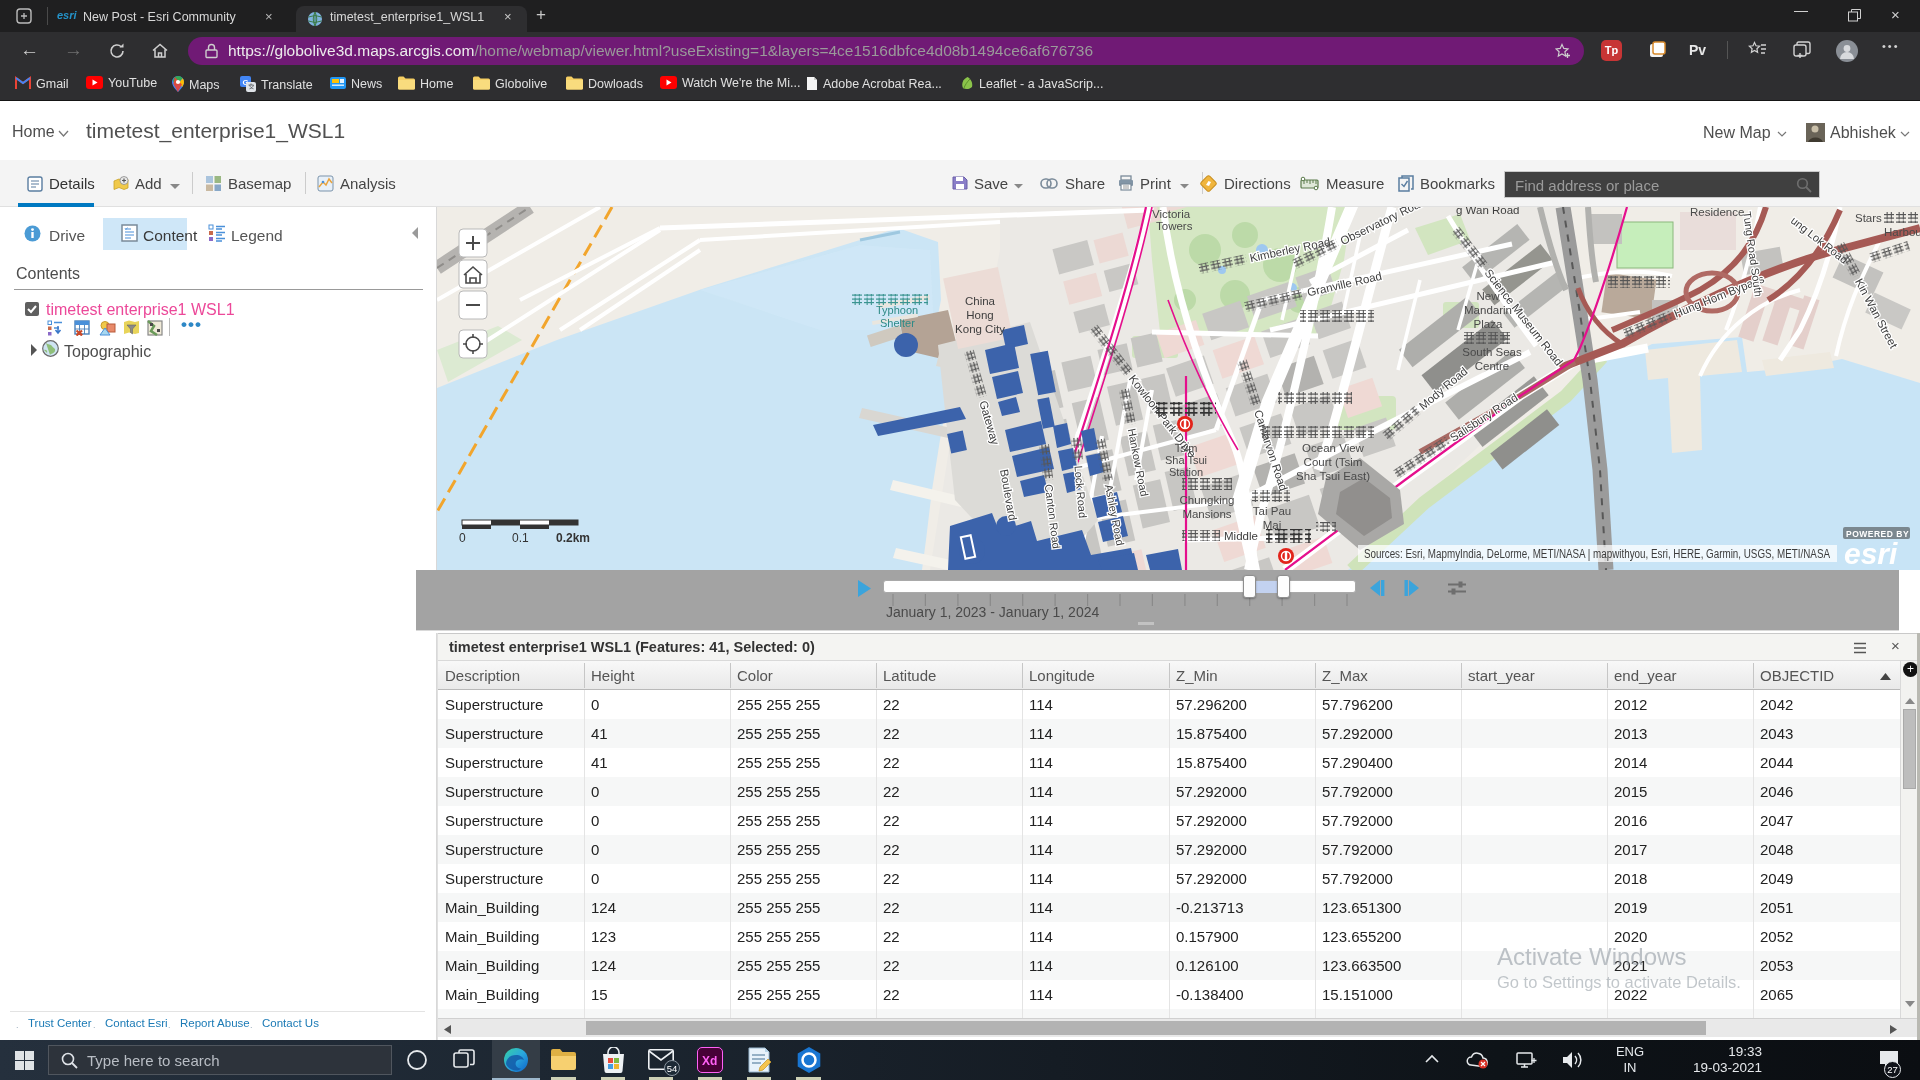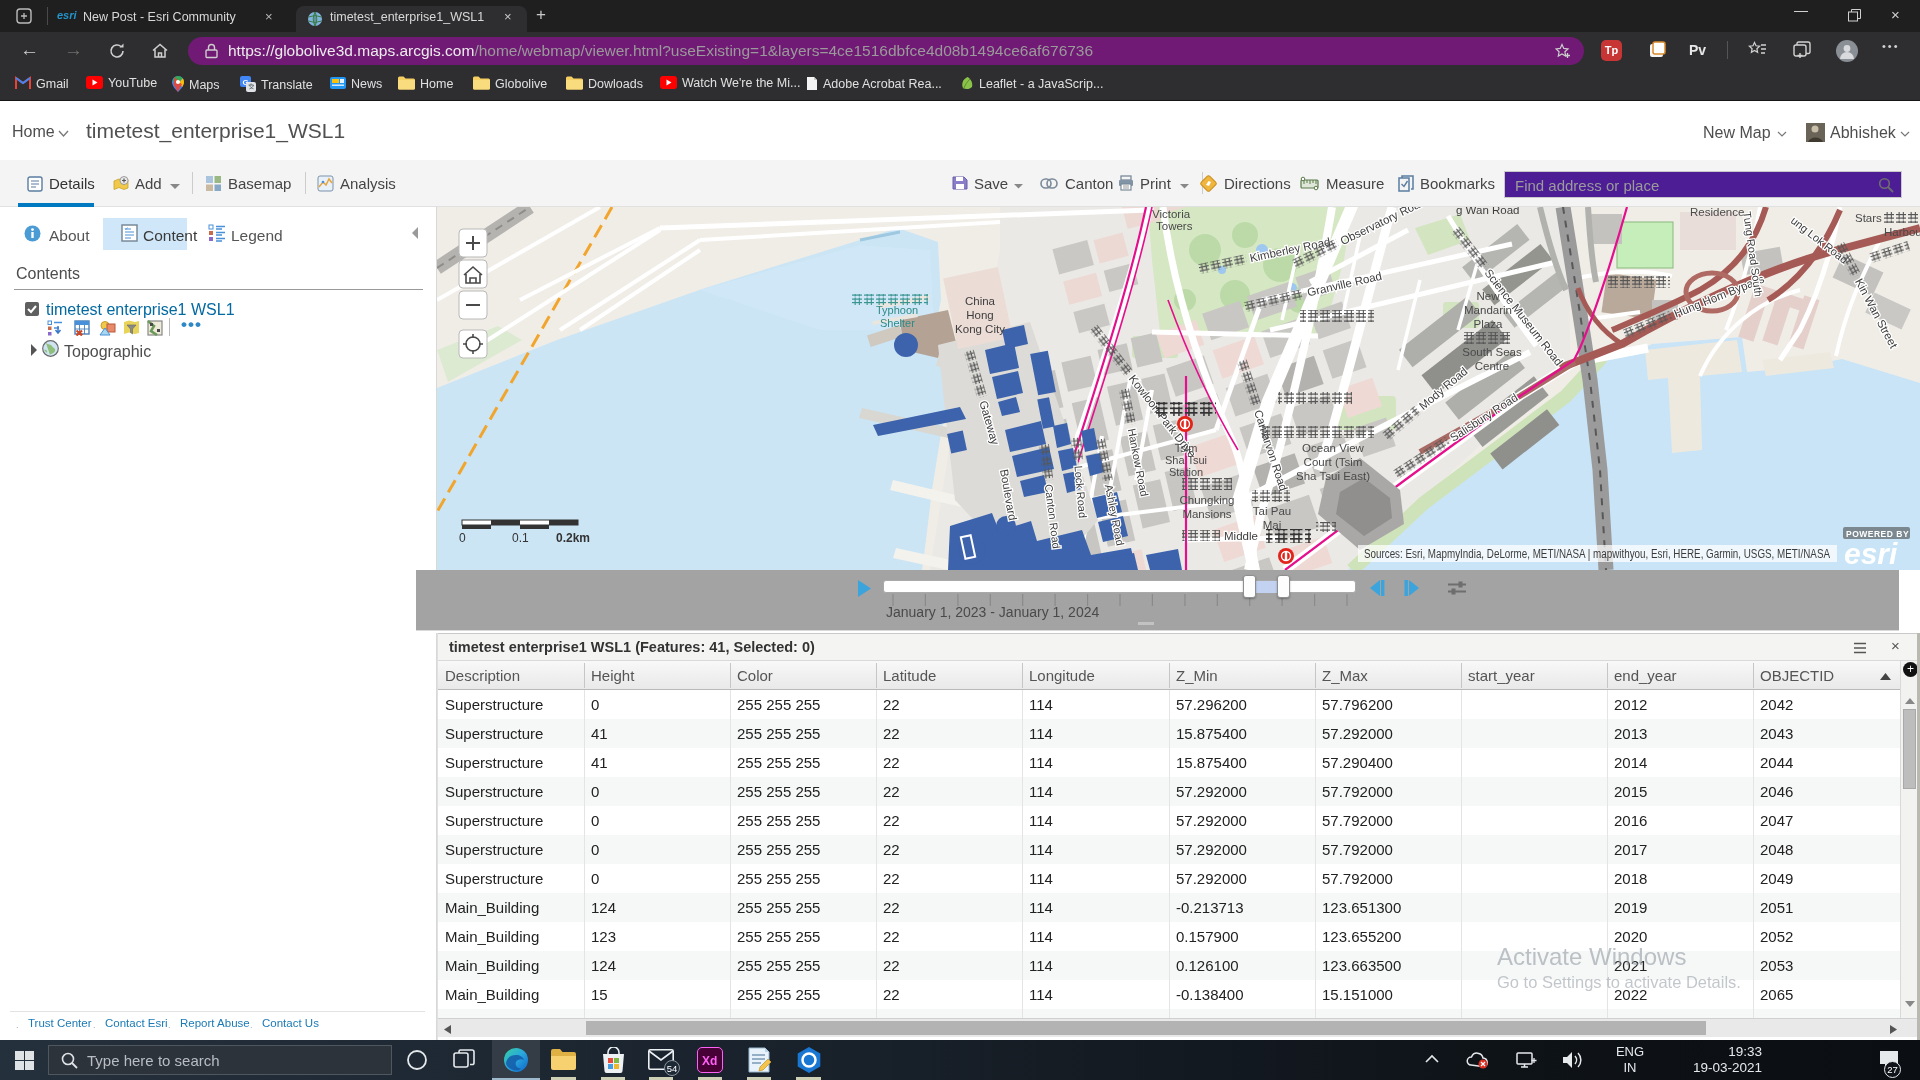--- a/index.html
+++ b/index.html
@@ -212,21 +212,21 @@
     <rect x="4" y="2" width="7" height="4" fill="#fff"></rect>
   </svg>
 <span class="tbtxt" style="left:974px;">Save</span>
 <svg class="abs" style="left:1014px;top:184px" width="9" height="5" viewBox="0 0 9 5">
     <path d="M0 0l4.5 4.5L9 0z" fill="#888"></path>
   </svg>
 <svg class="abs" style="left:1040px;top:178px" width="18" height="11" viewBox="0 0 18 11">
     <rect x="1" y="1" width="10" height="9" rx="4.5" fill="none" stroke="#7a8a99" stroke-width="1.6"></rect>
     <rect x="7" y="1" width="10" height="9" rx="4.5" fill="none" stroke="#7a8a99" stroke-width="1.6"></rect>
   </svg>
-<span class="tbtxt" style="left:1065px;">Canton</span>
+<span class="tbtxt" style="left:1065px;">Share</span>
 <svg class="abs" style="left:1118px;top:175px" width="16" height="16" viewBox="0 0 16 16">
     <rect x="3" y="1" width="10" height="4" fill="none" stroke="#7a8a99" stroke-width="1.3"></rect>
     <rect x="1" y="5" width="14" height="6" rx="1" fill="#8295a6"></rect>
     <rect x="3" y="9" width="10" height="6" fill="#fff" stroke="#7a8a99" stroke-width="1.2"></rect>
     <path d="M5 11h6M5 13h6" stroke="#9a9a9a" stroke-width="1"></path>
   </svg>
 <span class="tbtxt" style="left:1140px;">Print</span>
 <svg class="abs" style="left:1180px;top:184px" width="9" height="5" viewBox="0 0 9 5">
     <path d="M0 0l4.5 4.5L9 0z" fill="#888"></path>
   </svg>
@@ -242,35 +242,35 @@
     <circle cx="3" cy="3" r="1.8" fill="#fff" stroke="#5a7a4a"></circle>
     <circle cx="16" cy="12" r="1.8" fill="#fff" stroke="#5a7a4a"></circle>
   </svg>
 <span class="tbtxt" style="left:1326px;text-align:right;">Measure</span>
 <svg class="abs" style="left:1398px;top:175px" width="16" height="17" viewBox="0 0 16 17">
     <rect x="1" y="3" width="10" height="13" fill="none" stroke="#5a7da0" stroke-width="1.5"></rect>
     <path d="M4 3V1h11v13h-2" fill="none" stroke="#5a7da0" stroke-width="1.5"></path>
     <path d="M3.5 9l2.5 2.5L9.5 6" fill="none" stroke="#5a7da0" stroke-width="1.4"></path>
   </svg>
 <span class="tbtxt" style="left:1420px;">Bookmarks</span>
-<div class="abs" style="left:1504px;top:171px;width:398px;height:27px;background:#4c1d95;border:1px solid #c9c9c9">
+<div class="abs" style="left:1504px;top:171px;width:316px;height:27px;background:#404040;border:1px solid #c9c9c9">
   <span style="position:absolute;left:10px;top:5px;font-size:15px;color:#9b9b9b">Find address or place</span>
   <svg style="position:absolute;right:7px;top:5px" width="16" height="16" viewBox="0 0 16 16">
       <circle cx="6.5" cy="6.5" r="4.8" fill="none" stroke="#6e6e6e" stroke-width="1.6"></circle>
       <path d="M10 10l5 5" stroke="#6e6e6e" stroke-width="1.8"></path>
     </svg>
 </div>
 
 <div class="abs" id="sidepanel">
   <svg style="position:absolute;left:24px;top:18px" width="17" height="17" viewBox="0 0 17 17">
       <circle cx="8.5" cy="8.5" r="8" fill="#4b9bd5"></circle>
       <rect x="7.3" y="7" width="2.4" height="6" fill="#fff"></rect>
       <circle cx="8.5" cy="4.6" r="1.4" fill="#fff"></circle>
     </svg>
-  <span style="position:absolute;left:49px;top:20px;font-size:15.5px;color:#555">About</span>
+  <span style="position:absolute;left:49px;top:20px;font-size:15.5px;color:#555">Drive</span>
   <div style="position:absolute;left:103px;top:11px;width:84px;height:32px;background:#cfe7f8"></div>
   <svg style="position:absolute;left:121px;top:17px" width="17" height="18" viewBox="0 0 17 18">
       <rect x="1" y="1" width="15" height="16" fill="#fff" stroke="#7a8a99" stroke-width="1.5"></rect>
       <path d="M4 5h6M4 8h9M4 11h9M4 14h6" stroke="#4a90d9" stroke-width="1.2"></path>
       <path d="M4 4.5l1 1 1.5-2" stroke="#4a90d9" stroke-width="0.8" fill="none"></path>
     </svg>
   <span style="position:absolute;left:143px;top:20px;font-size:15.5px;color:#3a3a3a">Content</span>
   <svg style="position:absolute;left:208px;top:17px" width="18" height="18" viewBox="0 0 18 18">
       <rect x="1" y="1" width="4" height="4" fill="none" stroke="#4a90d9"></rect>
       <rect x="1" y="7" width="4" height="4" fill="#c96a4a"></rect>
@@ -279,21 +279,21 @@
     </svg>
   <span style="position:absolute;left:231px;top:20px;font-size:15.5px;color:#555">Legend</span>
   <svg style="position:absolute;left:411px;top:20px" width="8" height="12" viewBox="0 0 8 12">
       <path d="M7 0L1 6l6 6z" fill="#9a9a9a"></path>
     </svg>
   <span style="position:absolute;left:16px;top:58px;font-size:16px;color:#4d4d4d">Contents</span>
   <div style="position:absolute;left:14px;top:82px;width:409px;height:1px;background:#999"></div>
   <div style="position:absolute;left:25px;top:95px;width:14px;height:14px;background:#5f5f5f;border-radius:2px"><svg width="14" height="14" viewBox="0 0 14 14">
         <path d="M3 7l3 3 5-6" stroke="#fff" stroke-width="2" fill="none"></path>
       </svg></div>
-  <span style="position:absolute;left:46px;top:94px;font-size:16px;color:#0369a1">timetest enterprise1 WSL1</span>
+  <span style="position:absolute;left:46px;top:94px;font-size:16px;color:#ec4899">timetest enterprise1 WSL1</span>
   <svg style="position:absolute;left:47px;top:113px" width="16" height="16" viewBox="0 0 16 16">
       <rect x="1" y="1" width="3.5" height="3.5" fill="none" stroke="#4a90d9"></rect>
       <rect x="1" y="6.5" width="3.5" height="3.5" fill="#c96a4a"></rect>
       <rect x="1" y="12" width="3.5" height="3.5" fill="#8a6ac8"></rect>
       <path d="M7 2.5h8M7 8h5" stroke="#4a90d9" stroke-width="1.3"></path>
       <path d="M11 6v6M8.5 10l2.5 3 2.5-3" fill="none" stroke="#3a78c9" stroke-width="1.5"></path>
     </svg>
   <svg style="position:absolute;left:74px;top:113px" width="16" height="16" viewBox="0 0 16 16">
       <rect x="1" y="1" width="14" height="13" fill="#fff" stroke="#4a80b9" stroke-width="1.4"></rect>
       <rect x="1" y="1" width="14" height="4" fill="#4a90d9"></rect>

